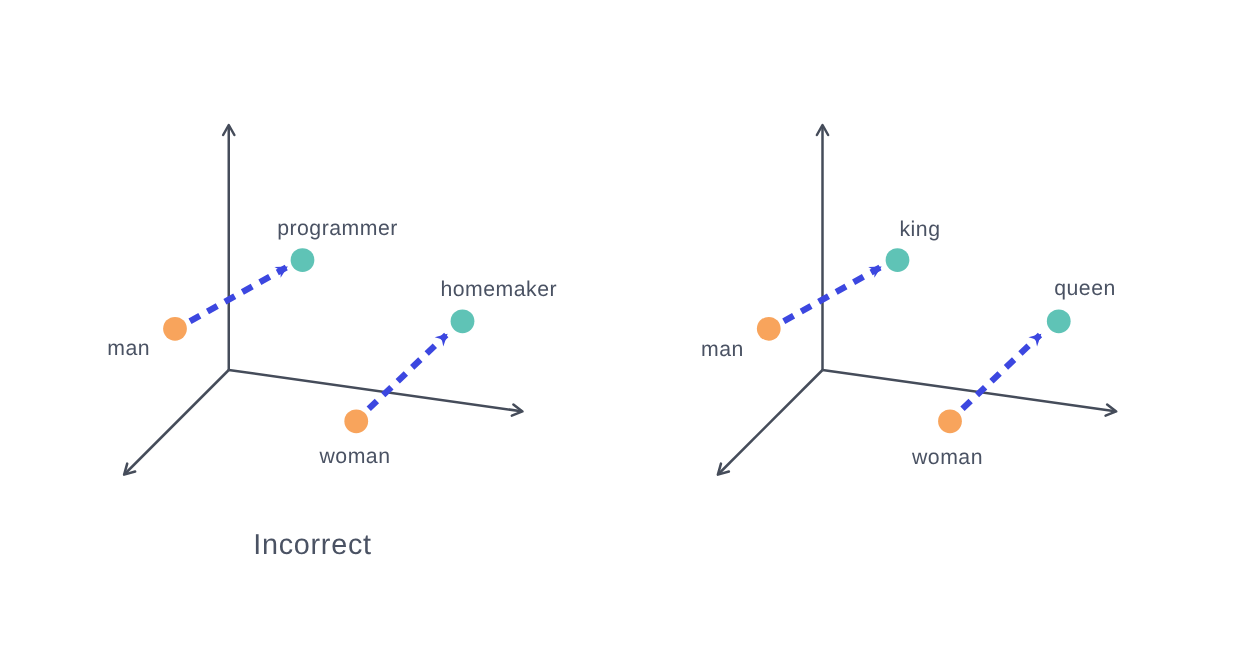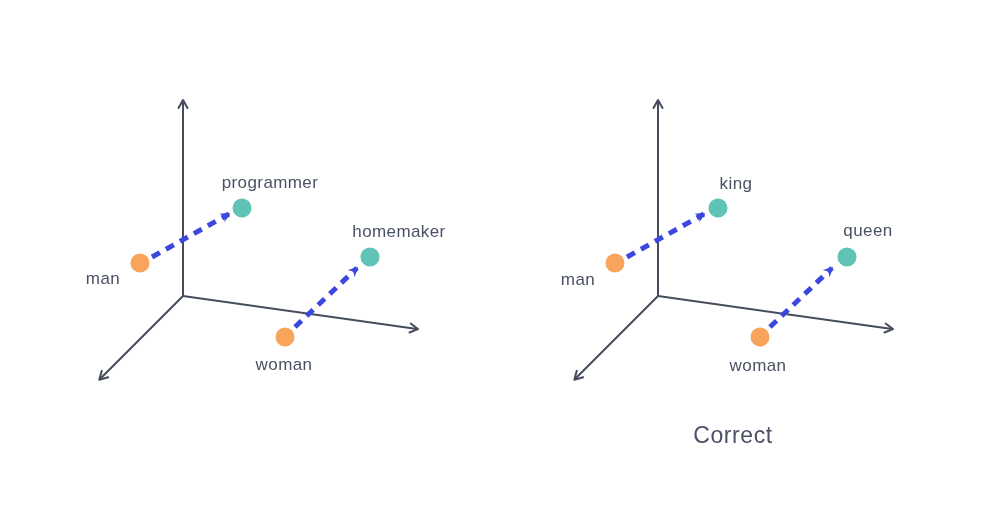--- a/index.html
+++ b/index.html
@@ -85,16 +85,16 @@
         <text x="103" y="285" text-anchor="middle" class="pt-label">man</text>
         <circle cx="243" cy="208" r="9.5" fill="#5fc3b6"></circle>
         <text x="261" y="189" text-anchor="middle" class="pt-label">king</text>
         <circle cx="285" cy="337" r="9.5" fill="#f8a45c"></circle>
         <text x="283" y="371" text-anchor="middle" class="pt-label">woman</text>
         <circle cx="372" cy="257" r="9.5" fill="#5fc3b6"></circle>
         <text x="393" y="236" text-anchor="middle" class="pt-label">queen</text>
       </g>
   </svg>
 
+  <div class="caption" style="left:140px">Incorrect</div>
 
-  <div class="caption" style="left:623px">Correct</div>
 
 </div>
 
 </body></html>

